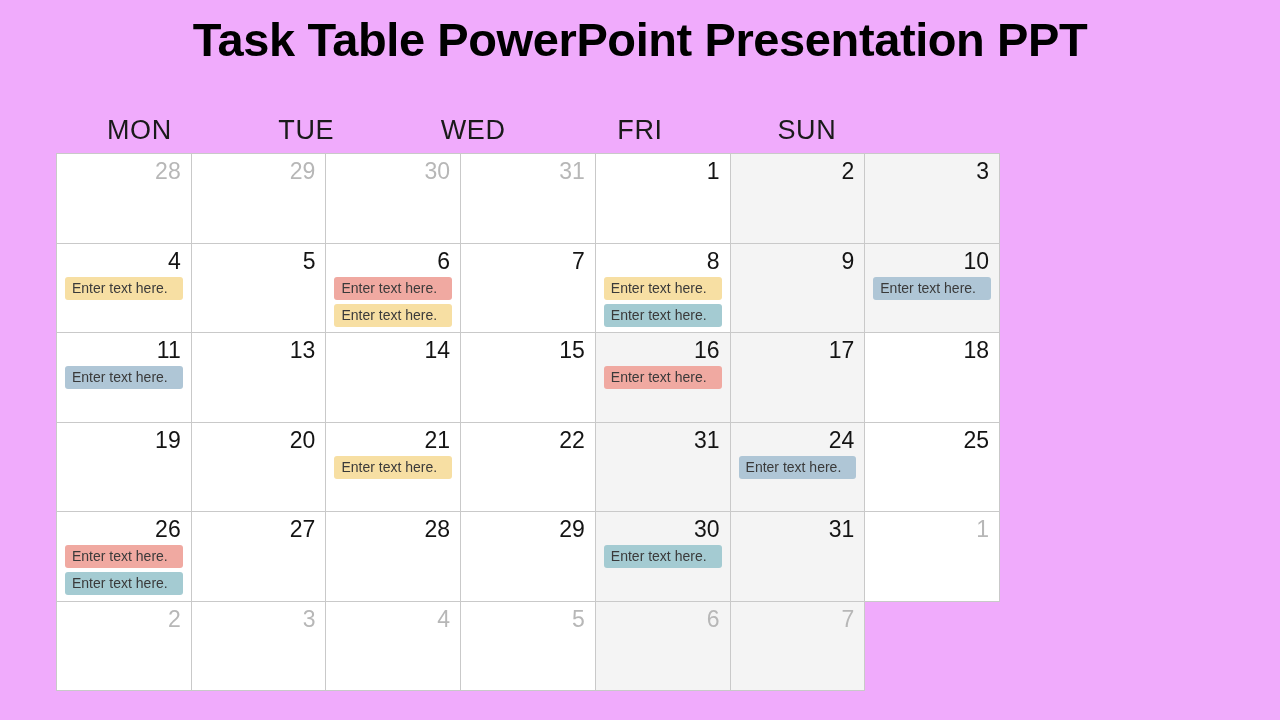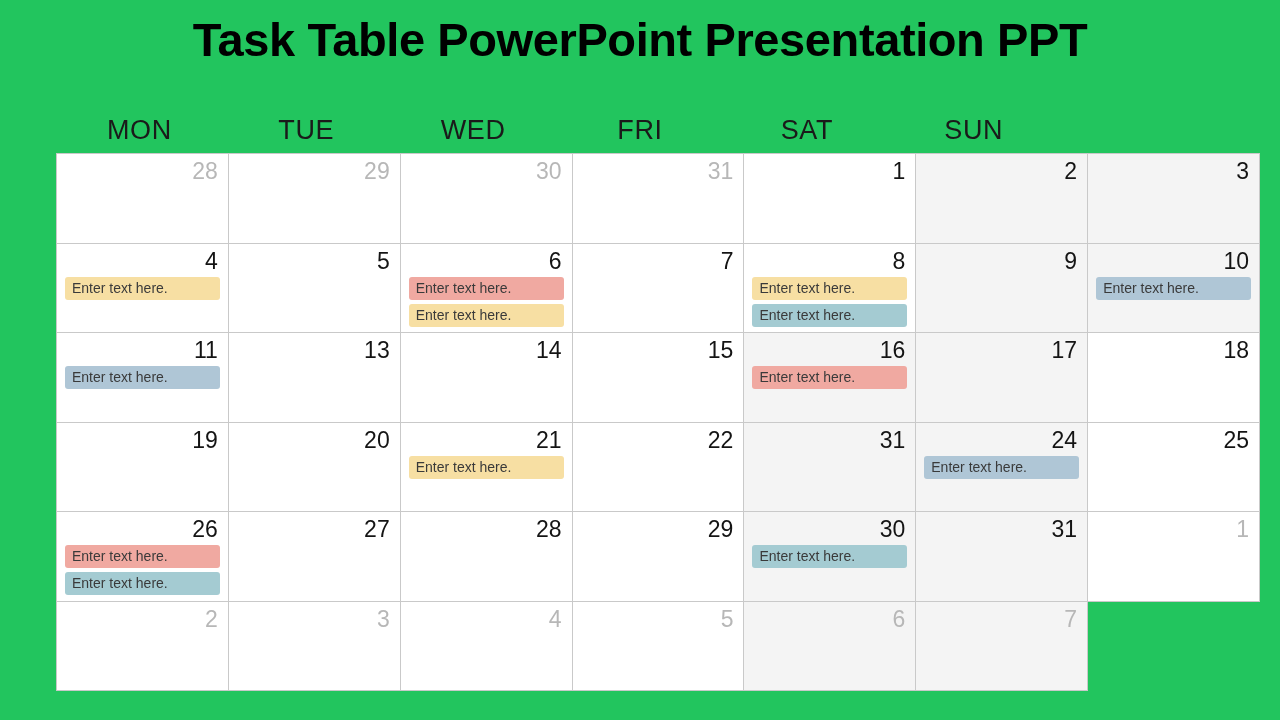--- a/index.html
+++ b/index.html
@@ -9,21 +9,21 @@
     height: 720px;
     background: #ffffff;
     font-family: "Liberation Sans", sans-serif;
     overflow: hidden;
   }
 
   .slide {
     position: relative;
     width: 1280px;
     height: 720px;
-    background: #22c55e;
+    background: #f0abfc;
   }
 
   
   .slide-title {
     position: absolute;
     top: 12px;
     left: 0;
     width: 1280px;
     text-align: center;
     font-size: 47px;
@@ -52,21 +52,21 @@
     font-size: 27px;
     color: #1a1a1a;
     letter-spacing: 0.6px;
   }
 
   
   .calendar-grid {
     position: absolute;
     top: 153px;
     left: 56px;
-    width: 1204px;
+    width: 944px;
     height: 538px;
     display: grid;
     grid-template-columns: repeat(7, 1fr);
     grid-template-rows: repeat(6, 1fr);
     border-top: 1px solid #c9c9c9;
     border-left: 1px solid #c9c9c9;
   }
 
   .day-cell {
     position: relative;
@@ -124,21 +124,20 @@
 
 <div class="slide">
 
   <h1 class="slide-title">Task Table PowerPoint Presentation PPT</h1>
 
   <div class="weekday-row">
       <div class="weekday-cell">MON</div>
       <div class="weekday-cell">TUE</div>
       <div class="weekday-cell">WED</div>
       <div class="weekday-cell">FRI</div>
-      <div class="weekday-cell">SAT</div>
       <div class="weekday-cell">SUN</div>
     </div>
 
   <div class="calendar-grid">
       <div class="day-cell muted">
         <span class="day-number">28</span>
       </div>
       <div class="day-cell muted">
         <span class="day-number">29</span>
       </div>

